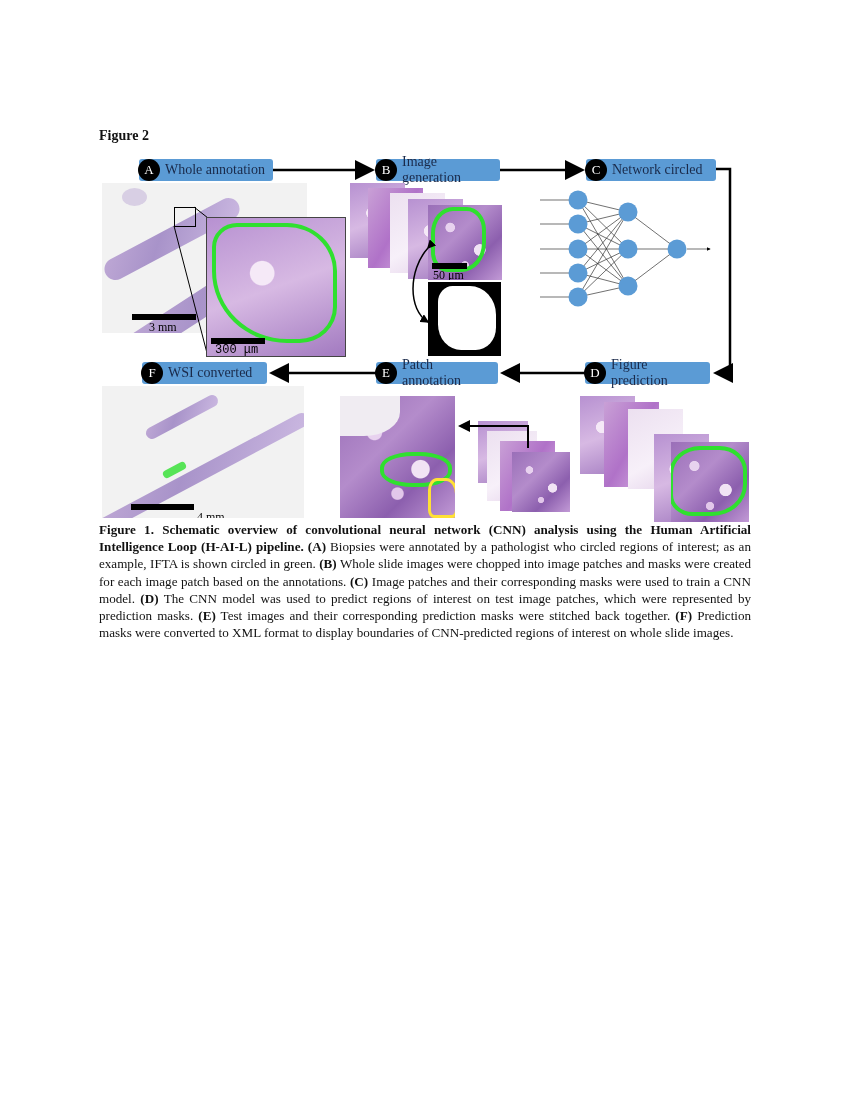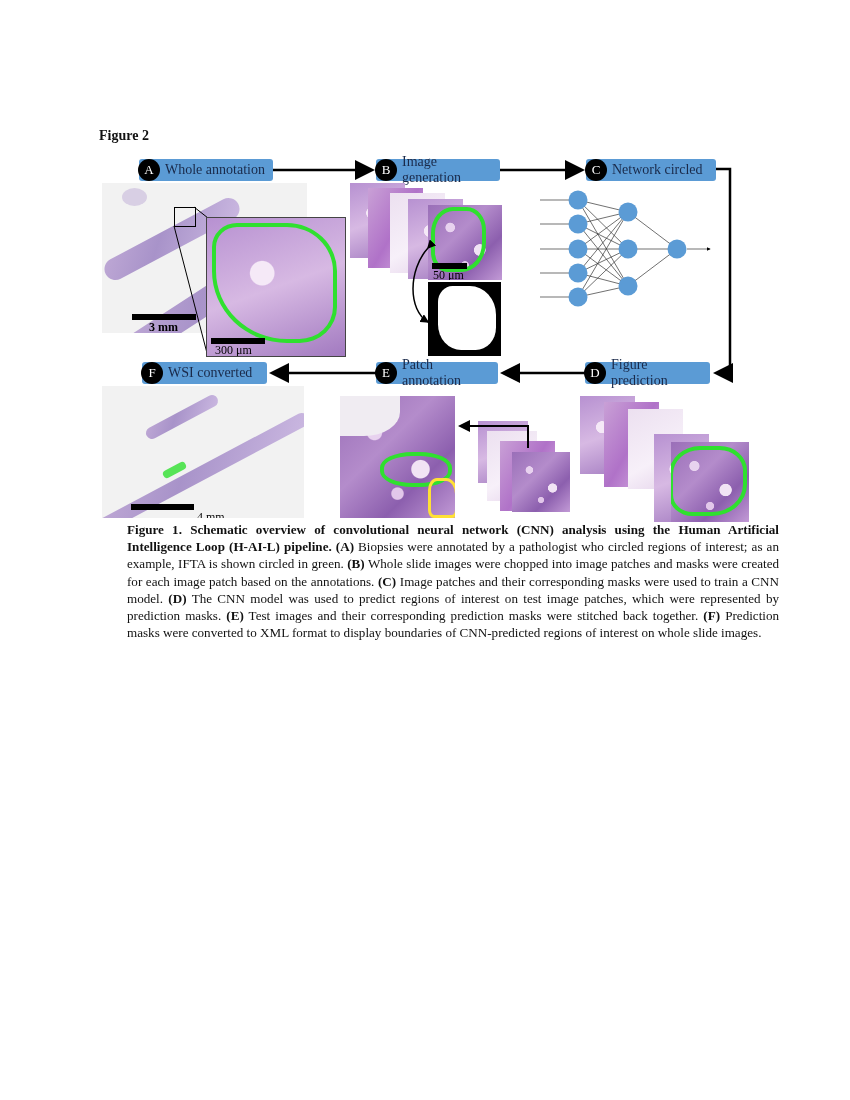--- a/index.html
+++ b/index.html
@@ -22,21 +22,21 @@
   .he2 { background:
         radial-gradient(circle at 40% 40%, #f5e9f7 0 10%, transparent 11%),
         linear-gradient(160deg,#b791d1,#d7b9e3 50%,#a27ac0); }
   .he3 { background:linear-gradient(120deg,#c9a0d6,#b072c8 50%,#dcb6e6); }
   .he4 { background:linear-gradient(150deg,#ece0f0,#f7f0f9 60%,#e4d2ea); }
   .frame { border:1px solid #444; box-sizing:border-box; }
   .green-outline { position:absolute; border:4px solid #2fe02f; border-radius:40% 35% 45% 30%; box-sizing:border-box; }
   .yellow-outline { position:absolute; border:3px solid #ffe135; border-radius:30% 40% 20% 20%; box-sizing:border-box; }
   .scalebar { position:absolute; height:6px; background:#000; }
   .scalelabel { position:absolute; font-size:12px; color:#000; }
-  .caption { position:absolute; left:99px; top:521px; width:652px; font-size:13.1px; line-height:17.2px; text-align:justify;margin-left:28px; }
+  .caption { position:absolute; left:99px; top:521px; width:652px; font-size:13.1px; line-height:17.2px; text-align:justify; }
   .caption b { font-weight:bold; }
   svg { position:absolute; overflow:visible; }
 </style>
 </head>
 <body>
 
 <div class="abs fig-label">Figure 2</div>
 
 <div class="step" style="left:139px;top:159px;width:134px;">
   <span class="badge">A</span>
@@ -78,27 +78,27 @@
   <line x1="585" y1="373" x2="505" y2="373" stroke="#000" stroke-width="2.5" marker-end="url(#ah)"></line>
   <line x1="376" y1="373" x2="274" y2="373" stroke="#000" stroke-width="2.5" marker-end="url(#ah)"></line>
 </svg>
 
 <div class="panel slide-bg" style="left:102px;top:183px;width:205px;height:150px;">
   <div class="abs tissue" style="left:5px;top:95px;width:230px;height:26px;transform:rotate(-33deg);border-radius:13px;opacity:.85;"></div>
   <div class="abs tissue" style="left:-5px;top:45px;width:150px;height:22px;transform:rotate(-28deg);border-radius:11px;opacity:.85;"></div>
   <div class="abs" style="left:20px;top:5px;width:25px;height:18px;border-radius:50%;background:#d8cfe4;"></div>
   <div class="abs" style="left:72px;top:24px;width:20px;height:18px;border:1.5px solid #000;"></div>
   <div class="scalebar" style="left:30px;top:131px;width:64px;"></div>
-  <div class="scalelabel" style="left:47px;top:137px;font-weight:bold;">3 mm</div>
+  <div class="scalelabel" style="left:47px;top:137px;">3 mm</div>
 </div>
 <svg width="850" height="1100" style="left:0;top:0;">
   <line x1="194" y1="207" x2="208" y2="218" stroke="#000" stroke-width="1"></line>
   <line x1="174" y1="226" x2="208" y2="357" stroke="#000" stroke-width="1"></line>
 </svg>
-<div class="panel he2 frame" style="left:206px;top:217px;width:140px;height:140px;">
+<div class="panel he2 frame" style="left:206px;top:217px;width:140px;height:140px;font-family:Liberation Mono, monospace;">
   <div class="green-outline" style="left:5px;top:5px;width:125px;height:120px;border-radius:20% 40% 30% 60%;"></div>
   <div class="scalebar" style="left:4px;top:120px;width:54px;"></div>
   <div class="scalelabel" style="left:8px;top:125px;">300 μm</div>
 </div>
 
 <div class="panel he2" style="left:350px;top:183px;width:55px;height:75px;"></div>
 <div class="panel he3" style="left:368px;top:188px;width:55px;height:80px;"></div>
 <div class="panel he4" style="left:390px;top:193px;width:55px;height:80px;"></div>
 <div class="panel he2" style="left:408px;top:199px;width:55px;height:80px;"></div>
 <div class="panel he" style="left:428px;top:205px;width:74px;height:75px;">

